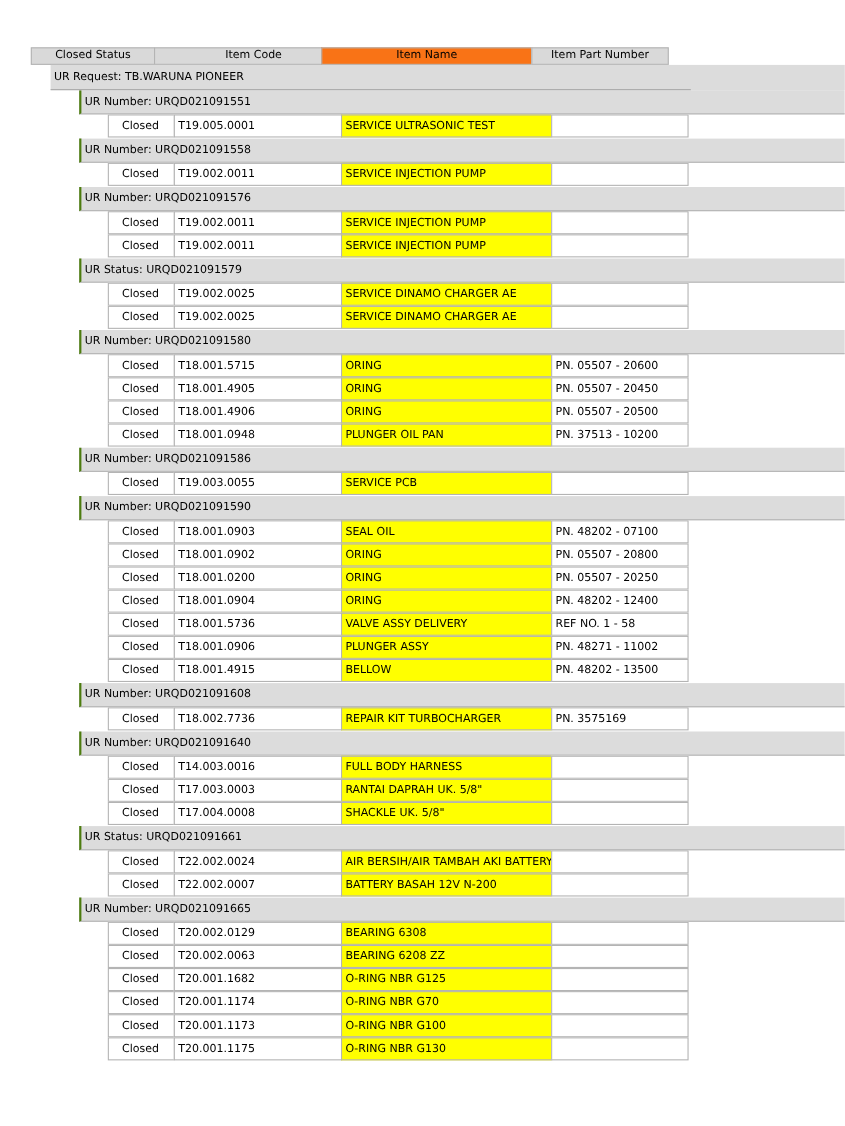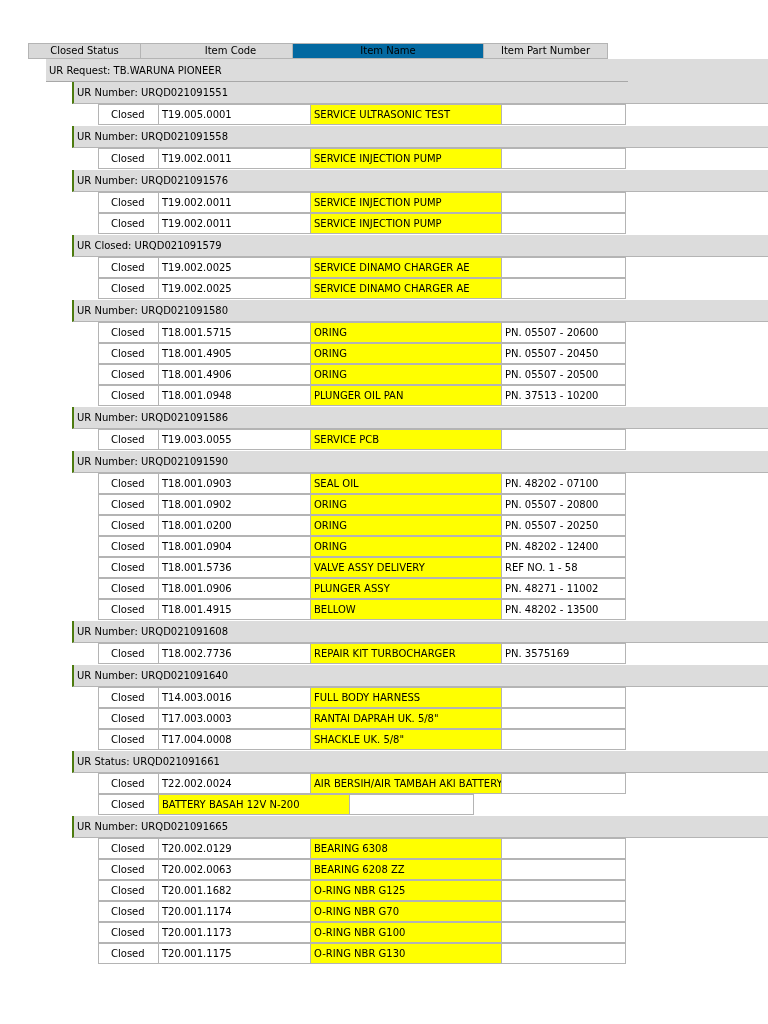--- a/index.html
+++ b/index.html
@@ -1,21 +1,21 @@
 <!DOCTYPE html>
 <html><head>
   <meta charset="utf-8">
   <style>
     html, body { margin: 0; padding: 0; background: #ffffff; }
     body { width: 768px; height: 1024px; position: relative; overflow: hidden;
            font-family: "DejaVu Sans", sans-serif; font-size: 10px; color: #000; }
     .header { position: absolute; left: 28px; top: 43px; height: 16px; display: flex; align-items: center; }
     .hcell { box-sizing: border-box; height: 16px; line-height: 14px; text-align: center;
              border: 1px solid #b4b4b4; margin-right: -1px; background: #d9d9d9; }
-    .hcell.yellow { background: #0369a1; }
+    .hcell.yellow { background: #f97316; }
     .c1 { width: 113px; } .c2 { width: 153px; padding-left: 28px; } .c3 { width: 192px; } .c4 { width: 125px; }
     #body { position: absolute; left: 0; top: 59px; width: 768px; }
     .req-bar { position: relative; margin-left: 46px; width: 760px; height: 23px;
                background: #dcdcdc; box-sizing: border-box; line-height: 23px; padding-left: 3px; }
     .req-bar .under { position: absolute; left: 0; bottom: 0; width: 582px; height: 1px; background: #a8a8a8; }
     .ur-bar { margin-left: 72px; width: 696px; height: 22px; background: #dcdcdc; box-sizing: border-box;
               line-height: 21px; padding-left: 3px; border-left: 2px solid #4d7c0f; border-bottom: 1px solid #b4b4b4; }
     .row { margin-left: 98px; display: flex; height: 21px; }
     .cell { box-sizing: border-box; height: 21px; line-height: 20px; padding-left: 3px;
             border: 1px solid #b4b4b4; margin-right: -1px; margin-bottom: -1px; background: #fff;
@@ -66,21 +66,21 @@
           <div class="cell name">SERVICE INJECTION PUMP</div>
           <div class="cell pn"></div>
         </div>
         <div class="row">
           <div class="cell s">Closed</div>
           <div class="cell code">T19.002.0011</div>
           <div class="cell name">SERVICE INJECTION PUMP</div>
           <div class="cell pn"></div>
         </div>
       </div>
-      <div class="ur-bar"><span>UR Closed: URQD021091579</span></div>
+      <div class="ur-bar"><span>UR Status: URQD021091579</span></div>
       <div class="group-rows">
         <div class="row">
           <div class="cell s">Closed</div>
           <div class="cell code">T19.002.0025</div>
           <div class="cell name">SERVICE DINAMO CHARGER AE</div>
           <div class="cell pn"></div>
         </div>
         <div class="row">
           <div class="cell s">Closed</div>
           <div class="cell code">T19.002.0025</div>
@@ -202,20 +202,21 @@
       <div class="ur-bar"><span>UR Status: URQD021091661</span></div>
       <div class="group-rows">
         <div class="row">
           <div class="cell s">Closed</div>
           <div class="cell code">T22.002.0024</div>
           <div class="cell name">AIR BERSIH/AIR TAMBAH AKI BATTERY</div>
           <div class="cell pn"></div>
         </div>
         <div class="row">
           <div class="cell s">Closed</div>
+          <div class="cell code">T22.002.0007</div>
           <div class="cell name">BATTERY BASAH 12V N-200</div>
           <div class="cell pn"></div>
         </div>
       </div>
       <div class="ur-bar"><span>UR Number: URQD021091665</span></div>
       <div class="group-rows">
         <div class="row">
           <div class="cell s">Closed</div>
           <div class="cell code">T20.002.0129</div>
           <div class="cell name">BEARING 6308</div>

